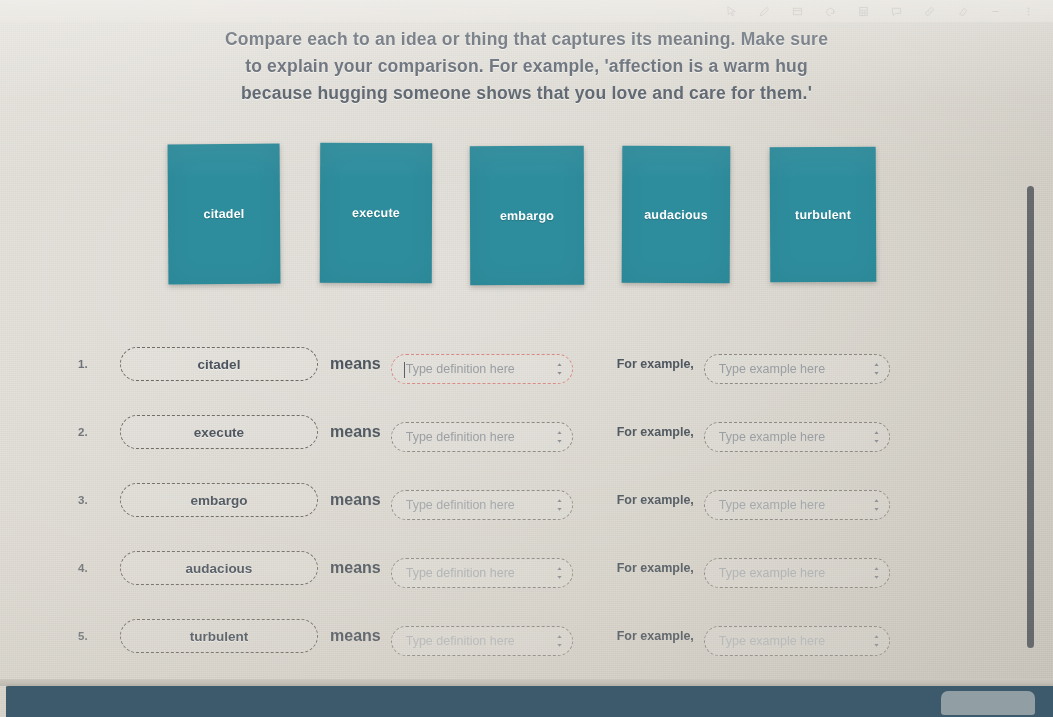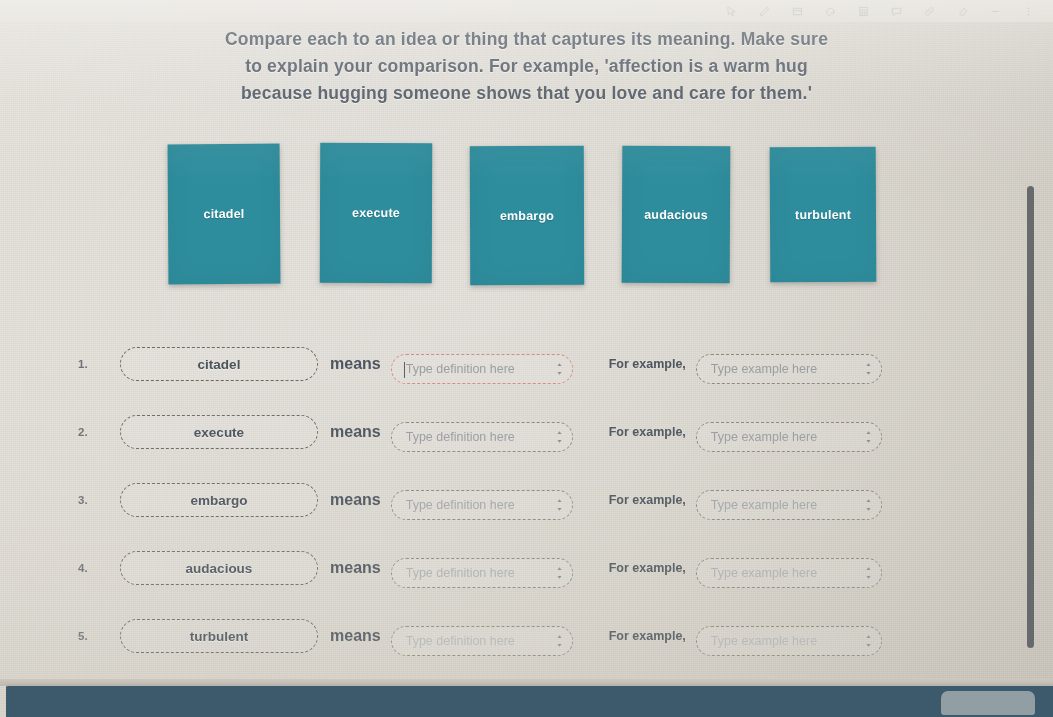--- a/index.html
+++ b/index.html
@@ -193,21 +193,21 @@
     right: 9px;
     top: 50%;
     transform: translateY(-50%);
     width: 7px;
     height: 13px;
     color: #7e828a;
     opacity: 0.85;
   }
   .resize-grip svg { display: block; }
   .forexample {
-    margin-left: 4px;
+    margin-left: 12px;
     font-size: 12.5px;
     color: #4e565f;
     font-weight: 600;
     white-space: nowrap;
     padding-left: 32px;
   }
 
   
   .row.r0 { opacity: 1.00; }
   .row.r1 { opacity: 0.97; }

